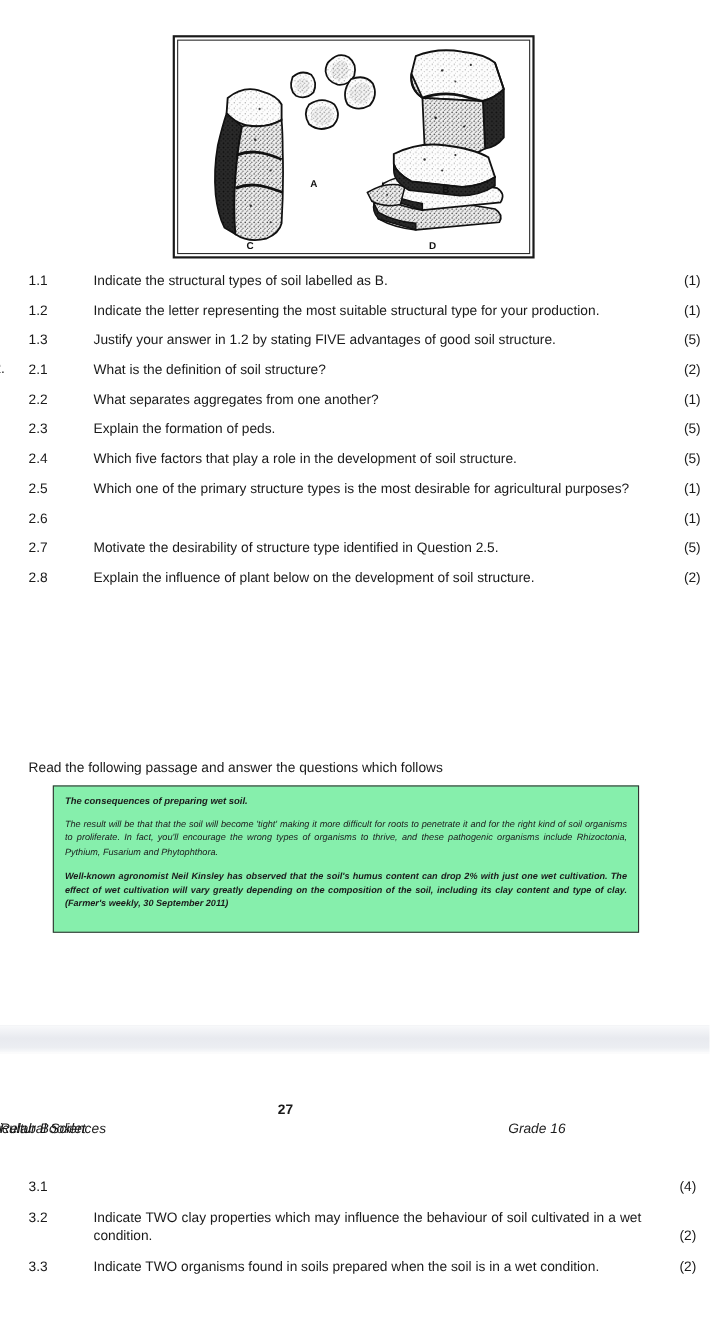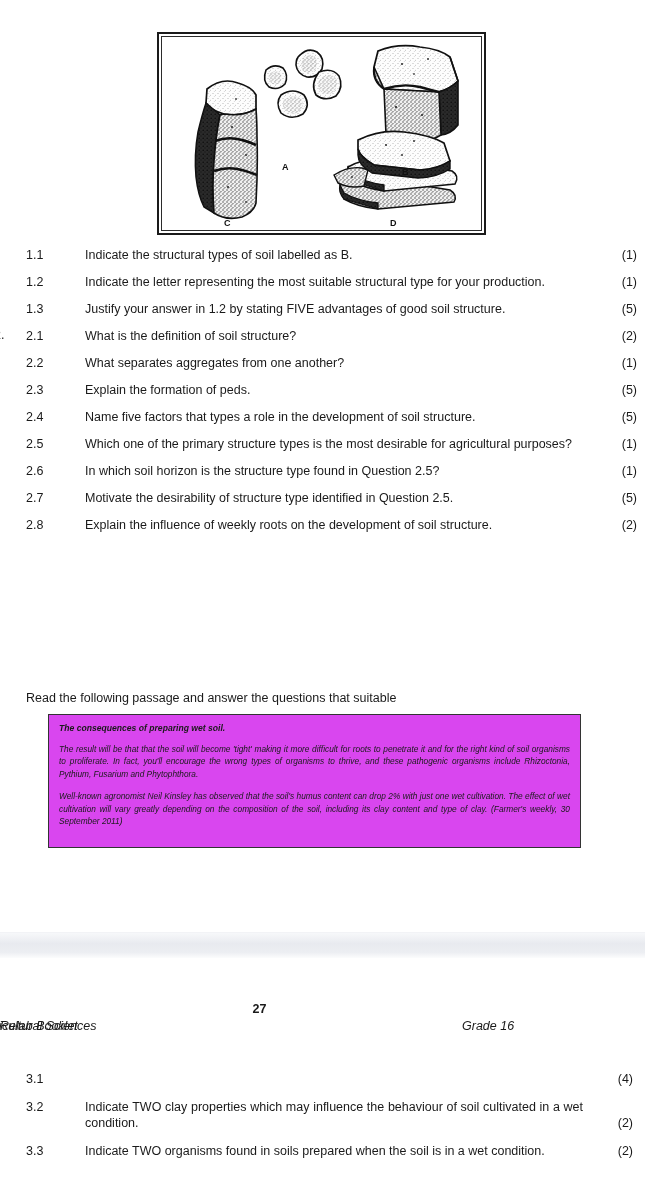--- a/index.html
+++ b/index.html
@@ -113,39 +113,39 @@
   }
 
   
   .passage-box {
     position: absolute;
     top: 714px;
     left: 48px;
     width: 533px;
     height: 134px;
     border: 1.5px solid #333;
-    background: #d946ef;
+    background: #86efac;
     padding: 7px 10px 6px 10px;
     overflow: hidden;
   }
   .passage-title {
     font-size: 8.6px;
     font-style: italic;
     font-weight: bold;
     line-height: 12px;
     margin-bottom: 9px;
   }
   .passage-p {
     font-size: 8.3px;
     font-style: italic;
     line-height: 12.4px;
     text-align: justify;
     margin: 0 0 10px 0;
   }
-  .passage-p:last-child { margin-bottom: 0; }
+  .passage-p:last-child { margin-bottom: 0; font-weight: bold; }
 
   
   .page-gap {
     position: absolute;
     top: 932px;
     left: 0;
     width: 645px;
     height: 26px;
     background: linear-gradient(to bottom, #f7f8fa 0%, #e8eaef 45%, #eceef2 80%, #f9fafb 100%);
     border-top: 1px solid #f2f3f6;
@@ -306,52 +306,51 @@
       </div>
       <div class="q-row">
         <div class="q-main-col"></div>
         <div class="q-sub-col">2.3</div>
         <div class="q-text nojust">Explain the formation of peds.</div>
         <div class="q-marks">(5)</div>
       </div>
       <div class="q-row">
         <div class="q-main-col"></div>
         <div class="q-sub-col">2.4</div>
-        <div class="q-text nojust">Name five factors that types a role in the development of soil structure.</div>
+        <div class="q-text nojust">Which five factors that play a role in the development of soil structure.</div>
         <div class="q-marks">(5)</div>
       </div>
       <div class="q-row">
         <div class="q-main-col"></div>
         <div class="q-sub-col">2.5</div>
         <div class="q-text">Which one of the primary structure types is the most desirable for agricultural   purposes?</div>
         <div class="q-marks bottom">(1)</div>
       </div>
       <div class="q-row">
         <div class="q-main-col"></div>
         <div class="q-sub-col">2.6</div>
-        <div class="q-text nojust">In which soil horizon is the structure type found in Question 2.5?</div>
         <div class="q-marks">(1)</div>
       </div>
       <div class="q-row">
         <div class="q-main-col"></div>
         <div class="q-sub-col">2.7</div>
         <div class="q-text nojust">Motivate the desirability of structure type identified in Question 2.5.</div>
         <div class="q-marks">(5)</div>
       </div>
       <div class="q-row">
         <div class="q-main-col"></div>
         <div class="q-sub-col">2.8</div>
-        <div class="q-text nojust">Explain the influence of weekly roots on the development of soil structure.</div>
+        <div class="q-text nojust">Explain the influence of plant below on the development of soil structure.</div>
         <div class="q-marks">(2)</div>
       </div>
     </div>
 
   <div class="sec3-head">
     <div class="q-main-col">.</div>
-    <div class="lead">Read the following passage and answer the questions that suitable</div>
+    <div class="lead">Read the following passage and answer the questions which follows</div>
   </div>
 
   <div class="passage-box">
     <div class="passage-title">The consequences of preparing wet soil.</div>
     <p class="passage-p">The result will be that that the soil will become 'tight' making it more difficult for roots to penetrate it and for the right kind of soil organisms to proliferate. In fact, you'll encourage the wrong types of organisms to thrive, and these pathogenic organisms include Rhizoctonia, Pythium, Fusarium and Phytophthora.</p>
     <p class="passage-p">Well-known agronomist Neil Kinsley has observed that the soil's humus content can drop 2% with just one wet cultivation. The effect of wet cultivation will vary greatly depending on the composition of the soil, including its clay content and type of clay. (Farmer's weekly, 30 September 2011)</p>
   </div>
 
   <div class="page-gap"></div>
 

